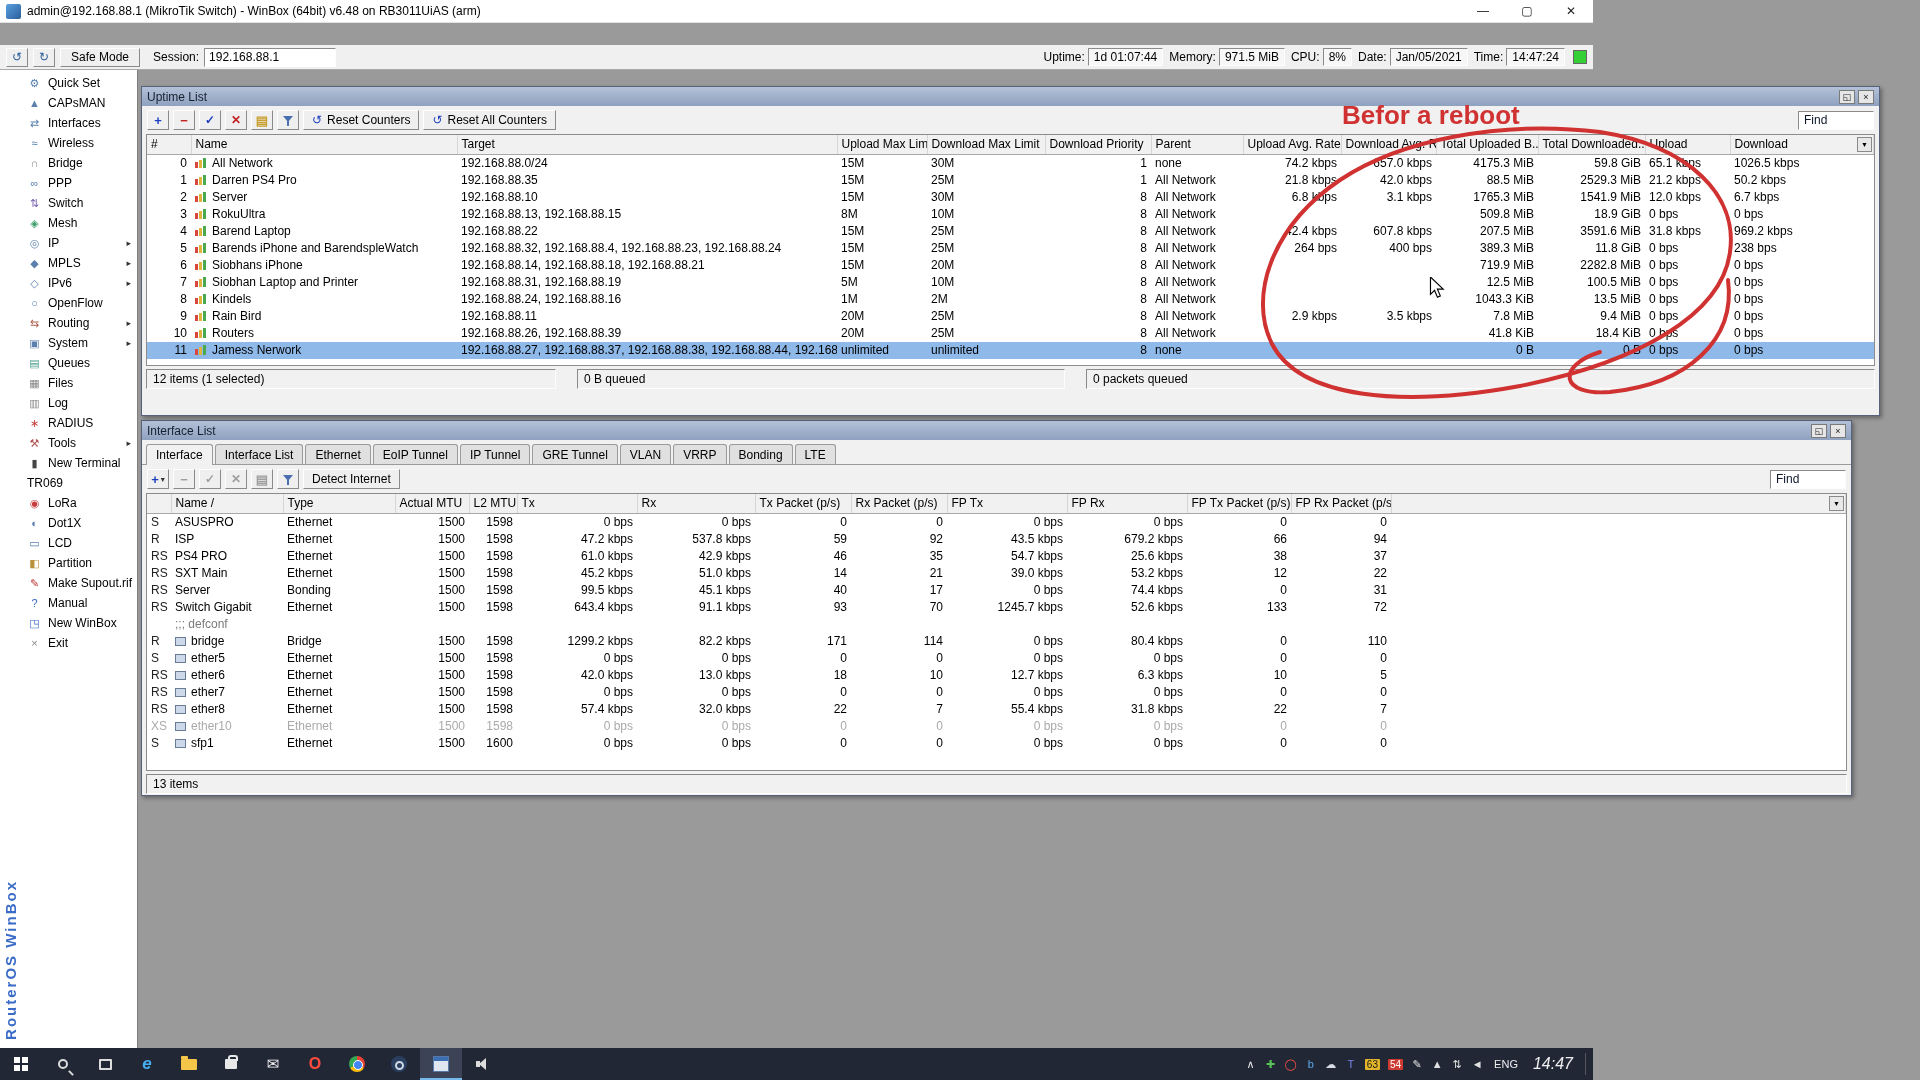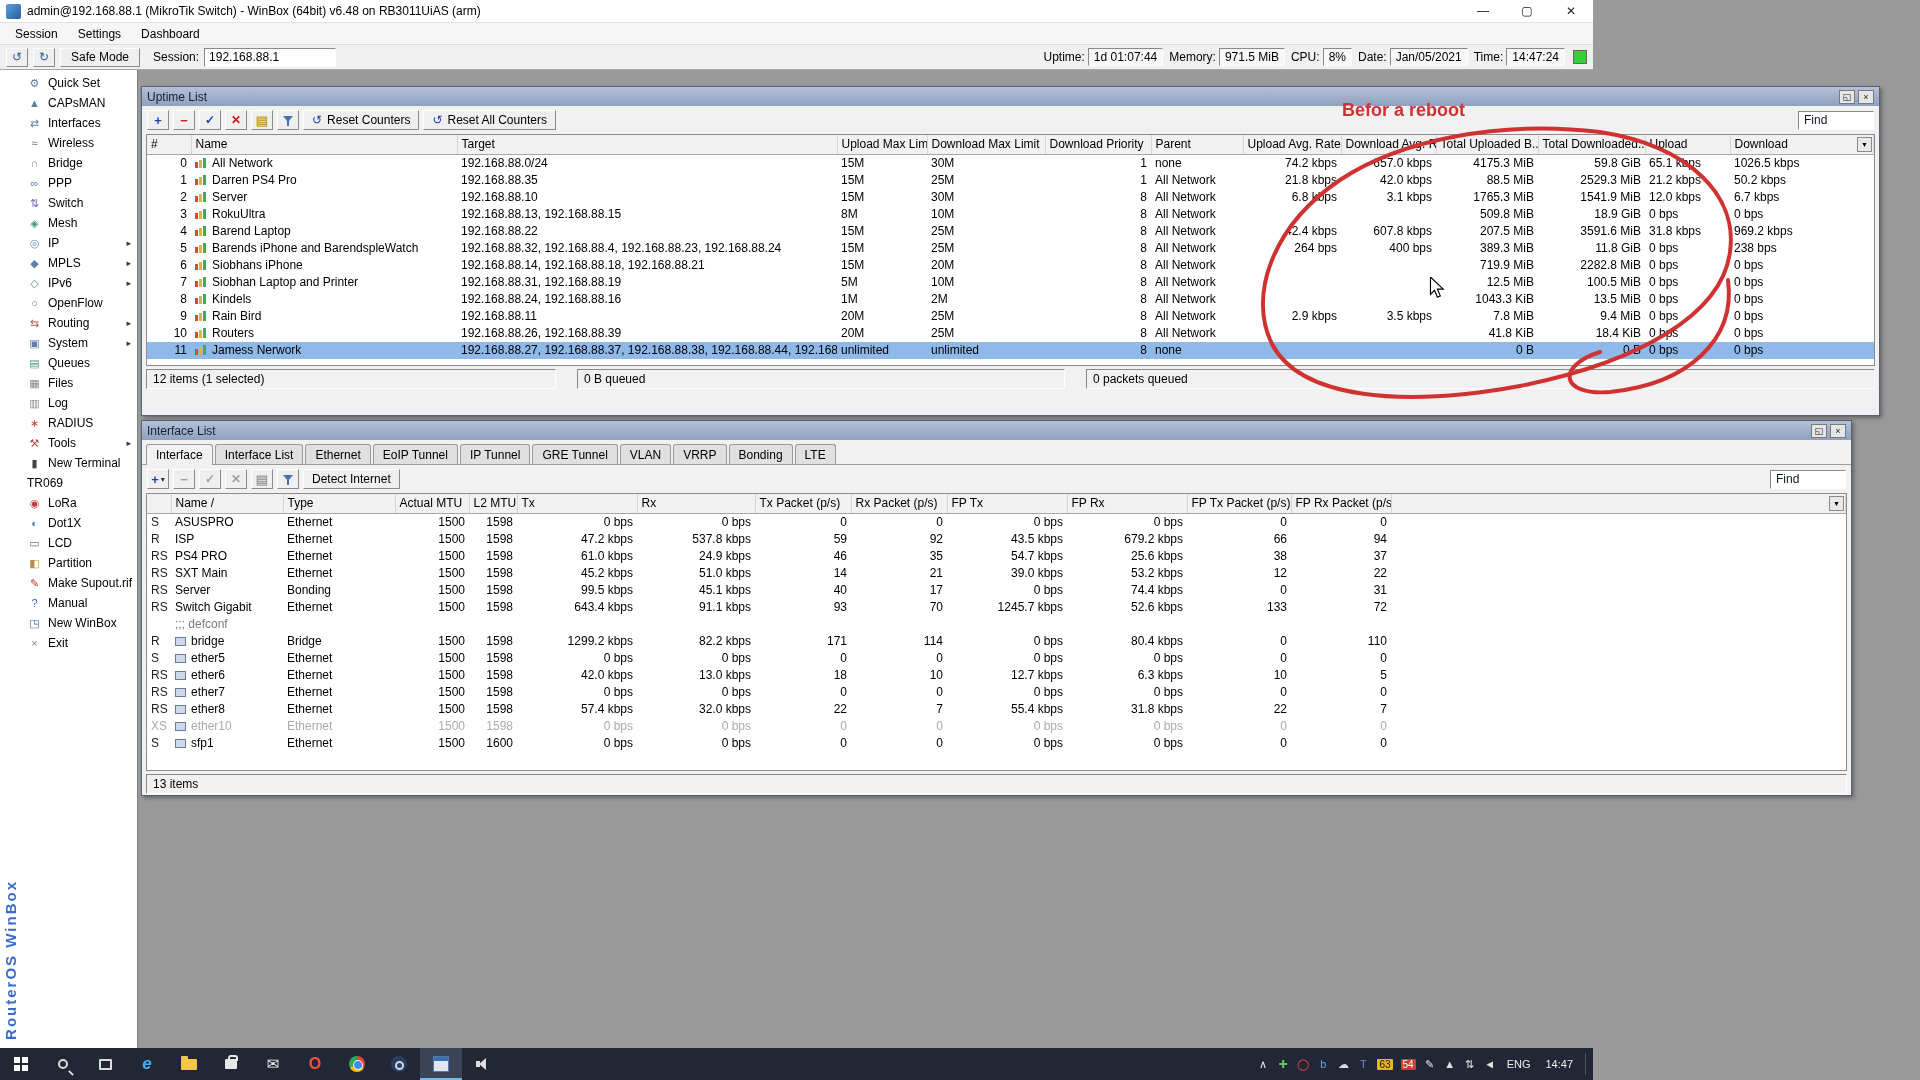--- a/index.html
+++ b/index.html
@@ -76,21 +76,21 @@
             linear-gradient(#e0b33c,#e0b33c) 4px bottom/3px 80% no-repeat,
             linear-gradient(#4aa84e,#4aa84e) 8px bottom/3px 100% no-repeat;}
 .if-ico{display:inline-block;width:11px;height:9px;margin-right:5px;background:#cdd9ea;border:1px solid #6a7b96;vertical-align:-1px;}
 .col-sel{position:absolute;top:2px;right:2px;width:15px;height:15px;background:#e8e8e8;border:1px solid #8a8a8a;font-size:7px;display:flex;align-items:center;justify-content:center;}
 .statusbar{display:flex;gap:21px;margin:3px 4px;height:20px;}
 .seg{background:#f1f1f1;border:1px solid;border-color:#8a8a8a #fdfdfd #fdfdfd #8a8a8a;padding:0 6px;display:flex;align-items:center;white-space:nowrap;overflow:hidden;}
 .seg.grow{flex:1;}
 
 
 .annotation-svg{position:absolute;left:0;top:0;width:1920px;height:1080px;pointer-events:none;z-index:50;}
-.annotation-text{position:absolute;left:1342px;top:100px;font-size:18px;font-weight:bold;color:#d03232;z-index:51;}
+.annotation-text{position:absolute;left:1342px;top:100px;font-size:26px;font-weight:bold;color:#d03232;z-index:51;}
 .cursor{position:absolute;left:1428px;top:277px;z-index:60;}
 
 
 .taskbar{position:absolute;left:0;bottom:0;right:0;height:32px;background:#222736;display:flex;align-items:stretch;color:#eee;z-index:100;}
 .tb-apps{display:flex;}
 .tb-app{width:42px;display:flex;align-items:center;justify-content:center;}
 .tb-app.active{background:#3c4357;box-shadow:inset 0 -2px 0 #76b9ed;}
 .ic{display:flex;align-items:center;justify-content:center;position:relative;}
 .ic-start{width:14px;height:14px;}
 .ic-start::before{content:"";position:absolute;left:0;top:0;width:6px;height:6px;background:#fff;box-shadow:8px 0 0 #fff,0 8px 0 #fff,8px 8px 0 #fff;}
@@ -111,43 +111,38 @@
 .ic-winbox{width:16px;height:16px;background:#dfe6f0;border:1px solid #5577aa;}
 .ic-winbox::before{content:"";position:absolute;left:0;top:0;right:0;height:4px;background:#3c6eb4;}
 .ic-volume-mixer{width:14px;height:12px;}
 .ic-volume-mixer::before{content:"";position:absolute;left:0;top:3px;width:4px;height:6px;background:#ddd;}
 .ic-volume-mixer::after{content:"";position:absolute;left:3px;top:0;border-top:6px solid transparent;border-bottom:6px solid transparent;border-right:7px solid #ddd;}
 .tray{margin-left:auto;display:flex;align-items:center;gap:8px;padding-right:4px;}
 #tray-icons{display:flex;align-items:center;gap:8px;}
 .tray-ic{font-size:11px;min-width:12px;text-align:center;}
 .badge{font-size:10px;padding:0 2px;border-radius:1px;color:#1a1a1a;}
 .lang{font-size:11px;padding:0 3px;}
-.clock{font-size:11px;padding:0 4px;}
+.clock{font-size:16px;padding:0 4px;font-style:italic;}
 .notif{width:4px;height:22px;border-left:1px solid #555;}
 </style>
 </head>
 <body>
 
 <div class="screen">
 
   <div class="titlebar">
     <span class="app-ic"></span>
     <span class="t-text">admin@192.168.88.1 (MikroTik Switch) - WinBox (64bit) v6.48 on RB3011UiAS (arm)</span>
     <div class="caps">
       <span>—</span>
       <span>▢</span>
       <span>✕</span>
     </div>
   </div>
 
-  <div class="menubar" id="mb">
-      <div class="menu-item">Session</div>
-      <div class="menu-item">Settings</div>
-      <div class="menu-item">Dashboard</div>
-    </div>
 
   <div class="toolbar">
     <button class="nav-btn raised">
         <span>↺</span>
       </button>
     <button class="nav-btn raised">
         <span>↻</span>
       </button>
     <button class="btn raised">Safe Mode</button>
     <span class="lbl">Session:</span>
@@ -683,21 +678,21 @@
               <td class="r">94</td>
               <td></td>
             </tr>
             <tr>
               <td class="flag">RS</td>
               <td><span>PS4 PRO</span></td>
               <td>Ethernet</td>
               <td class="r">1500</td>
               <td class="r">1598</td>
               <td class="r">61.0 kbps</td>
-              <td class="r">24.9 kbps</td>
+              <td class="r">42.9 kbps</td>
               <td class="r">46</td>
               <td class="r">35</td>
               <td class="r">54.7 kbps</td>
               <td class="r">25.6 kbps</td>
               <td class="r">38</td>
               <td class="r">37</td>
               <td></td>
             </tr>
             <tr>
               <td class="flag">RS</td>

